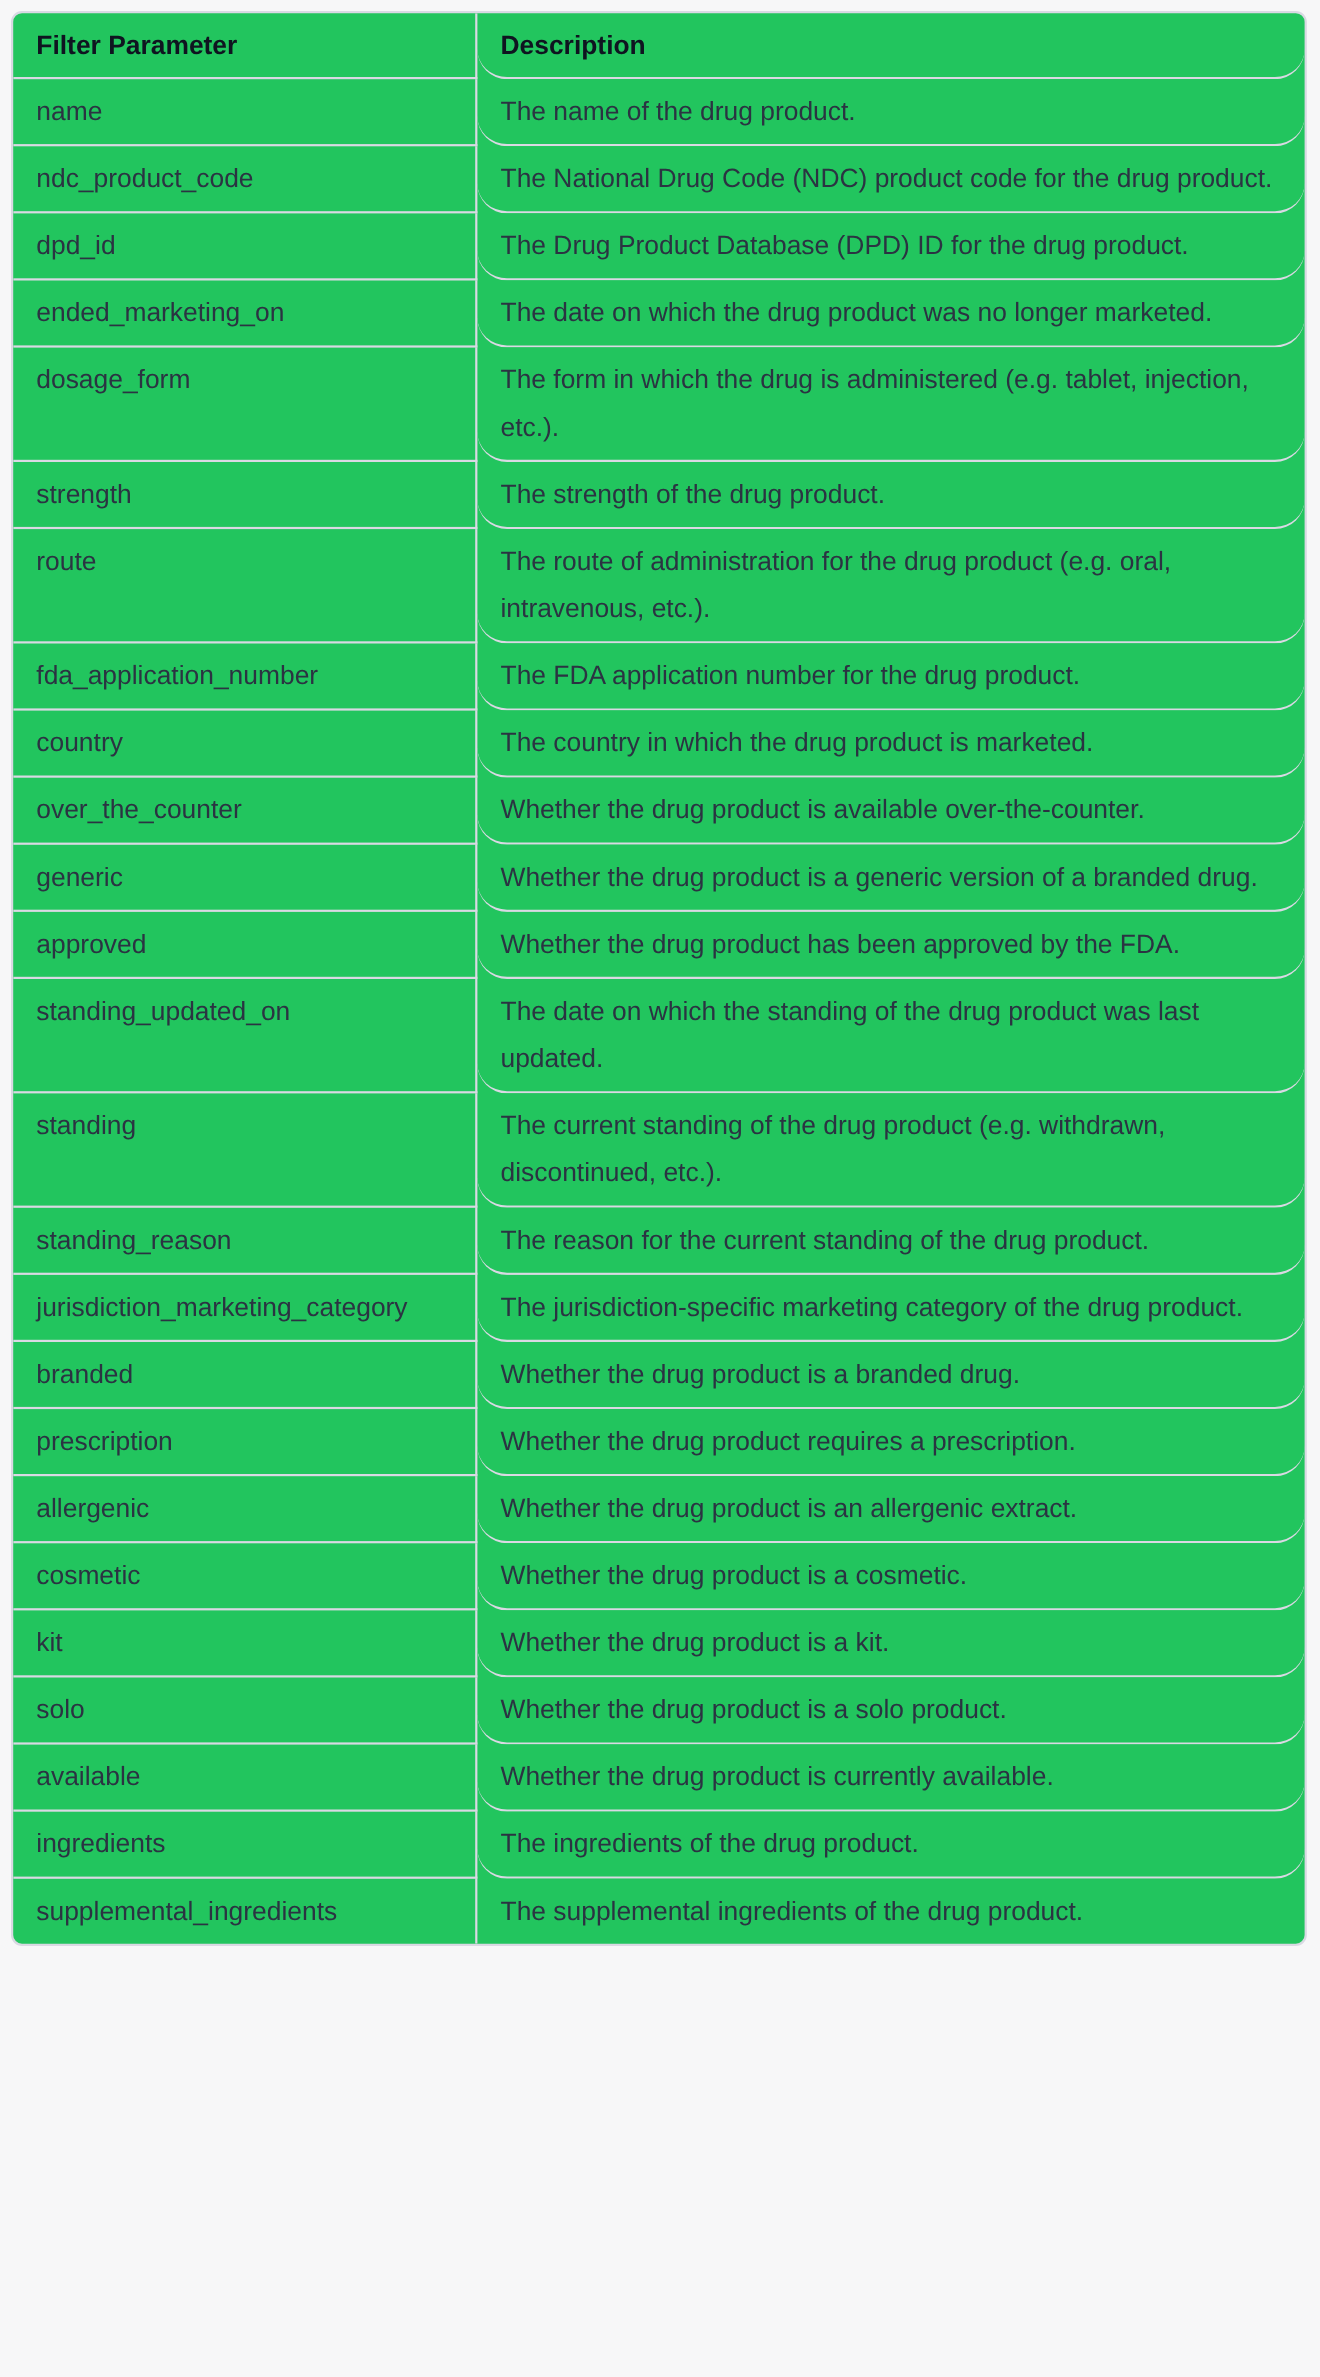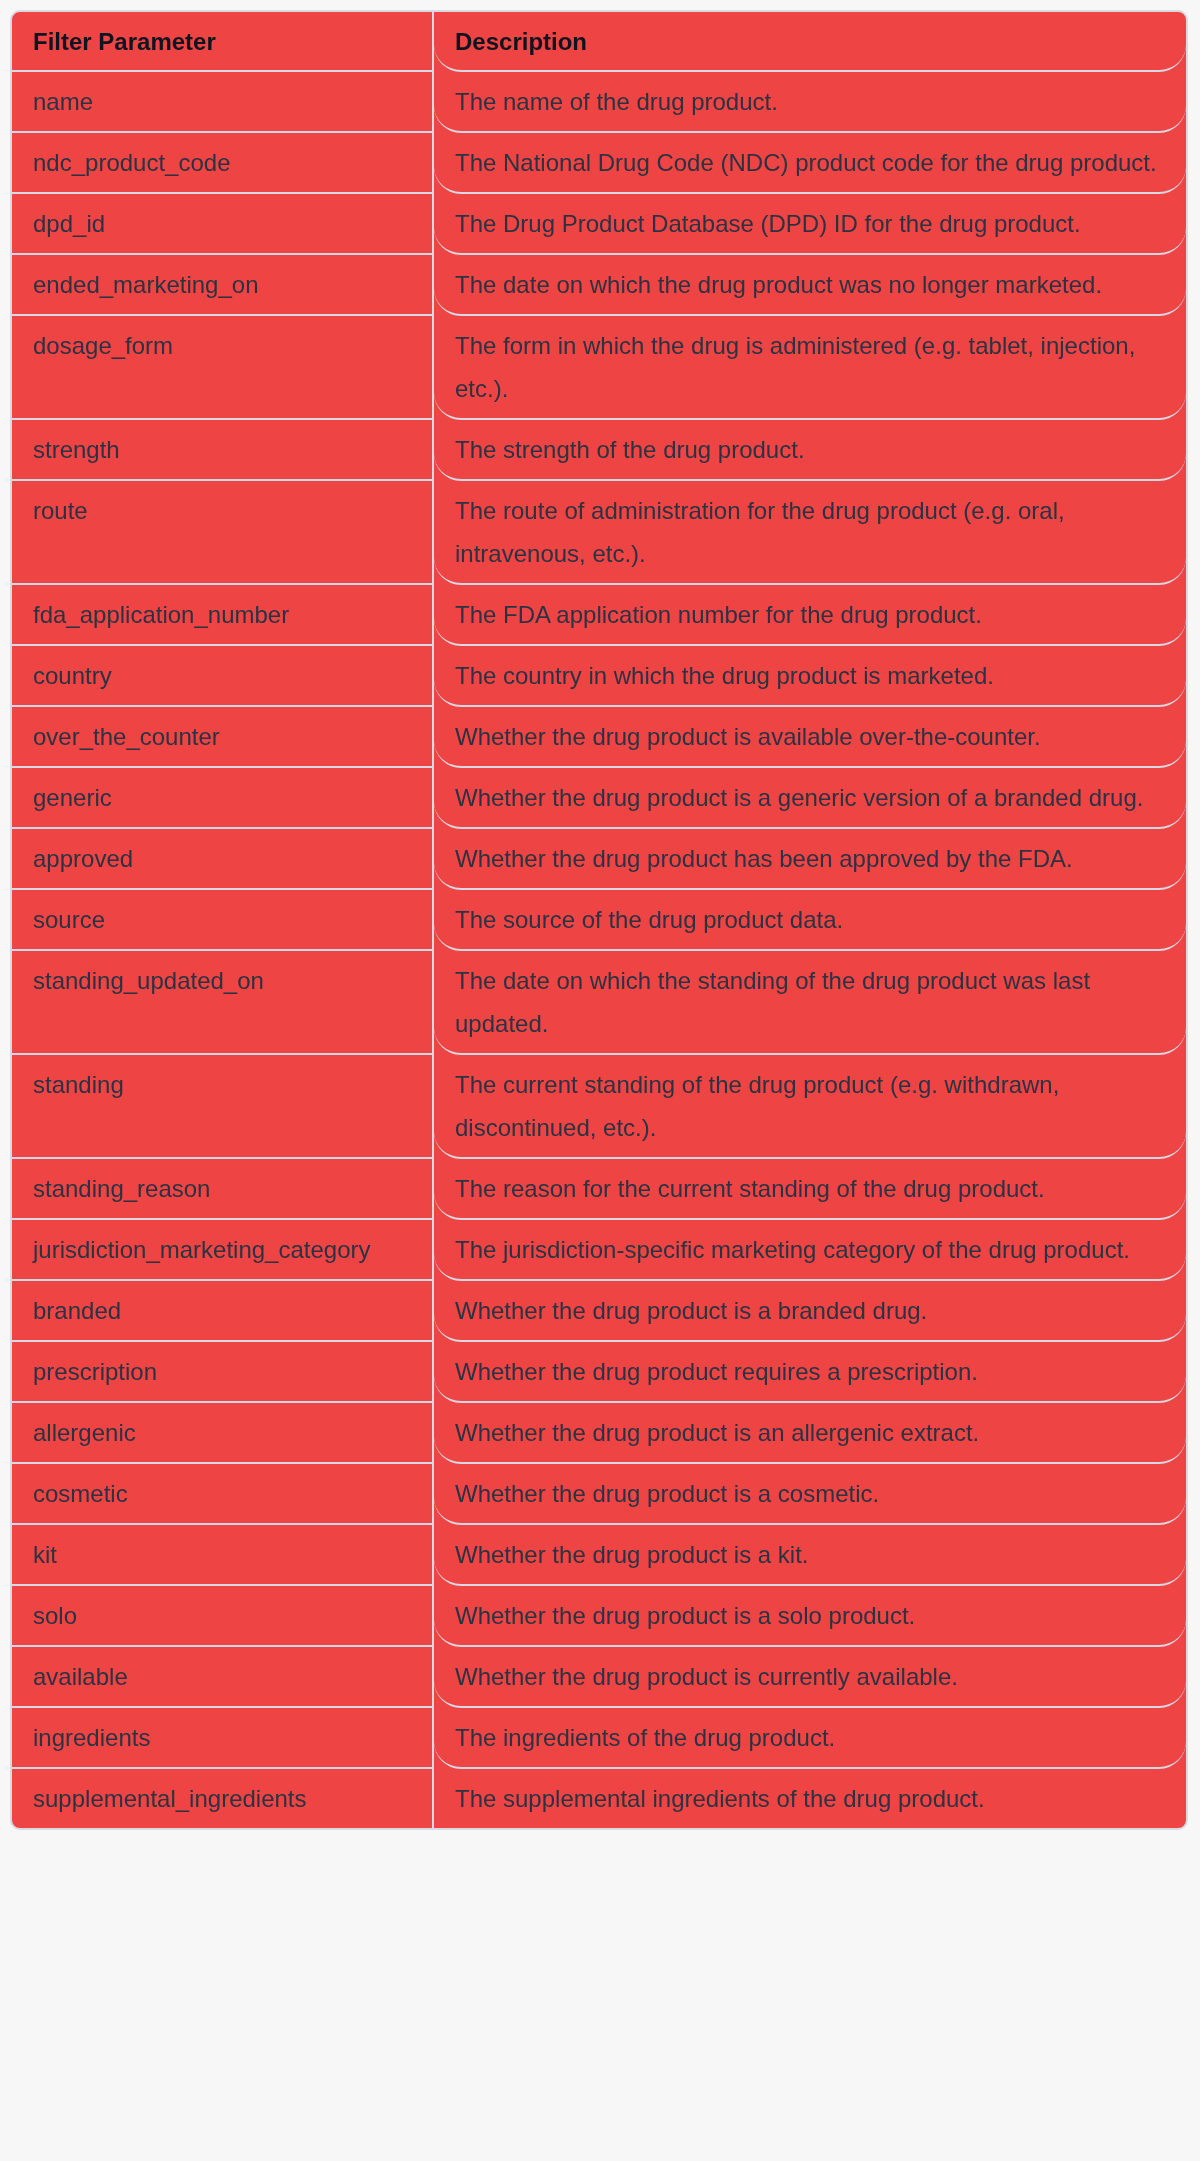--- a/index.html
+++ b/index.html
@@ -1,18 +1,18 @@
 <!DOCTYPE html>
 <html><head>
 <meta charset="utf-8">
 <style>
   html, body { margin: 0; padding: 0; background: #f7f7f8; }
   body { width: 1200px; height: 2161px; overflow: hidden; font-family: "Liberation Sans", "DejaVu Sans", sans-serif; }
   .wrap { position: absolute; left: 10px; top: 10px; width: 1178px; }
-  table { width: 100%; border-collapse: separate; border-spacing: 0; border: 2px solid #d9d9e3; border-radius: 10px; overflow: hidden; background: #ef4444; table-layout: fixed; }
+  table { width: 100%; border-collapse: separate; border-spacing: 0; border: 2px solid #d9d9e3; border-radius: 10px; overflow: hidden; background: #22c55e; table-layout: fixed; }
   col.c1 { width: 422px; }
   th, td { text-align: left; vertical-align: top; font-size: 24px; line-height: 43px; color: #2b3342; padding: 8px 22px 8px 21px; border-right: 2px solid #d9d9e3; border-bottom: 2px solid #d9d9e3; }
   th { font-weight: bold; color: #0f1420; padding-top: 8px; padding-bottom: 7px; }
   tr > :last-child { border-right: none; border-radius: 27px; }
   tbody tr:last-child td { border-bottom: none; margin-top: 18px; }
 </style>
 </head>
 <body>
 
 <div class="wrap">
@@ -70,24 +70,20 @@
         </tr>
         <tr>
           <td>generic</td>
           <td>Whether the drug product is a generic version of a branded drug.</td>
         </tr>
         <tr>
           <td>approved</td>
           <td>Whether the drug product has been approved by the FDA.</td>
         </tr>
         <tr>
-          <td>source</td>
-          <td>The source of the drug product data.</td>
-        </tr>
-        <tr>
           <td>standing_updated_on</td>
           <td>The date on which the standing of the drug product was last updated.</td>
         </tr>
         <tr>
           <td>standing</td>
           <td>The current standing of the drug product (e.g. withdrawn, discontinued, etc.).</td>
         </tr>
         <tr>
           <td>standing_reason</td>
           <td>The reason for the current standing of the drug product.</td>

